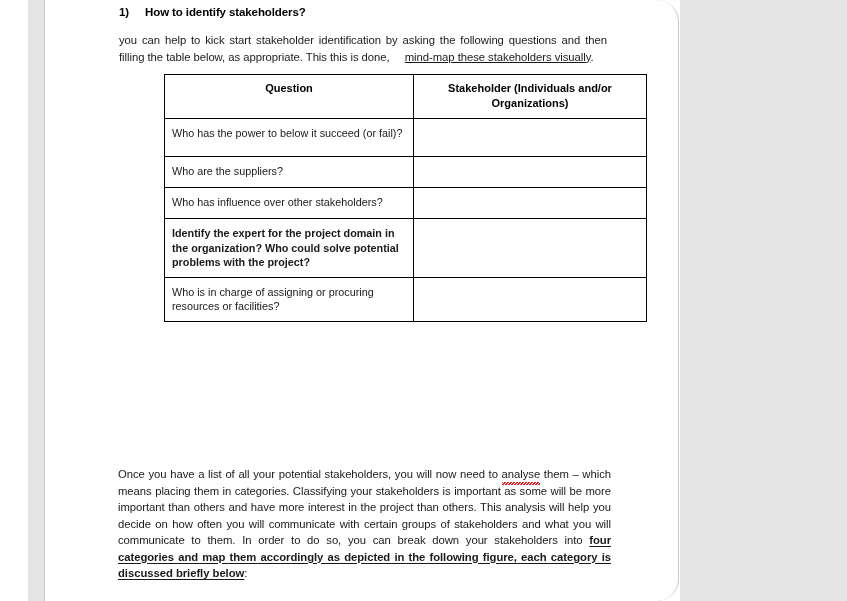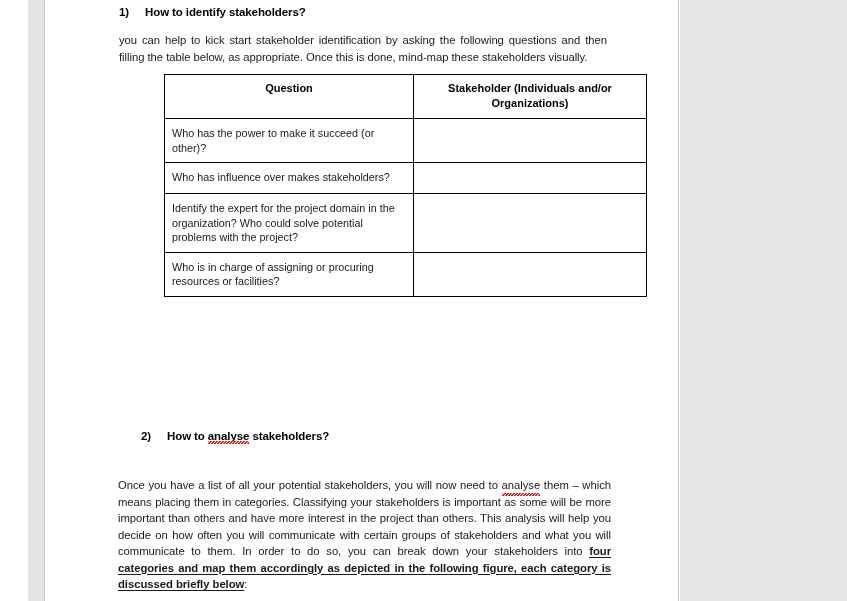--- a/index.html
+++ b/index.html
@@ -47,20 +47,21 @@
   
   .page {
     position: absolute;
     left: 45px;
     top: 0;
     width: 634px;
     height: 601px;
     background: #ffffff;
     border-right: 1px solid #c9c9c9;
     box-sizing: border-box;
+    border-radius: 22px;
   }
 
   .page-body {
     position: absolute;
     left: 0;
     top: 0;
     width: 634px;
     height: 601px;
   }
 
@@ -81,21 +82,21 @@
   
   .para {
     position: absolute;
     font-size: 11.3px;
     line-height: 16.5px;
     color: #1a1a1a;
     text-align: justify;
     letter-spacing: -0.05px;
   }
 
-  .u { text-underline-offset: 1px; }
+  .u { text-decoration: underline; text-underline-offset: 1px; margin-left: 12px; }
   .bu { font-weight: bold; text-decoration: underline; text-underline-offset: 2px; }
 
   
   .spell {
     position: relative;
     display: inline-block;
   }
   .spell::after {
     content: "";
     position: absolute;
@@ -142,71 +143,72 @@
   }
   .qtable td.ans {
     background: #ffffff;
   }
   .col-q { width: 249px; }
   .col-a { width: 233px; }
 
   .row-h { height: 38px; }
   .r2 { height: 38px; }
   .r1 { height: 31px; }
-  .r3 { height: 52px; }
+  .r3 { height: 52px; font-weight: bold; }
 </style>
 </head>
 <body>
 
 <div id="viewport">
 
   <div class="gutter-left"></div>
   <div class="workspace-right"></div>
 
   <div class="page">
     <div class="page-body">
 
       <div class="numbered-heading" style="left:74px; top:6px;">
         <span class="num">1)</span><span>How to identify stakeholders?</span>
       </div>
 
       <div class="para" style="left:74px; top:32px; width:488px;">
-        <span>you can help to kick start stakeholder identification by asking the following questions and then filling the table below, as appropriate. Once this is done, </span><span class="u">mind-map these stakeholders visually</span><span>.</span>
+        <span>you can help to kick start stakeholder identification by asking the following questions and then filling the table below, as appropriate. This this is done, </span><span class="u">mind-map these stakeholders visually</span><span>.</span>
       </div>
 
       <table class="qtable">
         <thead>
           <tr class="row-h">
             <th class="col-q">Question</th>
             <th class="col-a">Stakeholder (Individuals and/or Organizations)</th>
           </tr>
         </thead>
         <tbody>
           <tr class="r2">
-            <td class="q">Who has the power to make it succeed (or other)?</td>
+            <td class="q">Who has the power to below it succeed (or fail)?</td>
             <td class="ans"></td>
           </tr>
           <tr class="r1">
-            <td class="q">Who has influence over makes stakeholders?</td>
+            <td class="q">Who are the suppliers?</td>
+            <td class="ans"></td>
+          </tr>
+          <tr class="r1">
+            <td class="q">Who has influence over other stakeholders?</td>
             <td class="ans"></td>
           </tr>
           <tr class="r3">
             <td class="q">Identify the expert for the project domain in the organization? Who could solve potential problems with the project?</td>
             <td class="ans"></td>
           </tr>
           <tr class="r2">
             <td class="q">Who is in charge of assigning or procuring resources or facilities?</td>
             <td class="ans"></td>
           </tr>
         </tbody>
       </table>
 
-      <div class="numbered-heading" style="left:96px; top:430px;">
-        <span class="num">2)</span><span>How to </span><span class="spell">analyse</span><span> stakeholders?</span>
-      </div>
-
-      <div class="para" style="left:73px; top:477px; width:493px;">
+
+      <div class="para" style="left:73px; top:466px; width:493px;">
         <span>Once you have a list of all your potential stakeholders, you will now need to </span><span class="spell">analyse</span><span> them – which means placing them in categories. Classifying your stakeholders is important as some will be more important than others and have more interest in the project than others. This analysis will help you decide on how often you will communicate with certain groups of stakeholders and what you will communicate to them. In order to do so, you can break down your stakeholders into </span><span class="bu">four categories and map them accordingly as depicted in the following figure, each category is discussed briefly below</span><span>:</span>
       </div>
 
     </div>
   </div>
 </div>
 
 </body></html>

